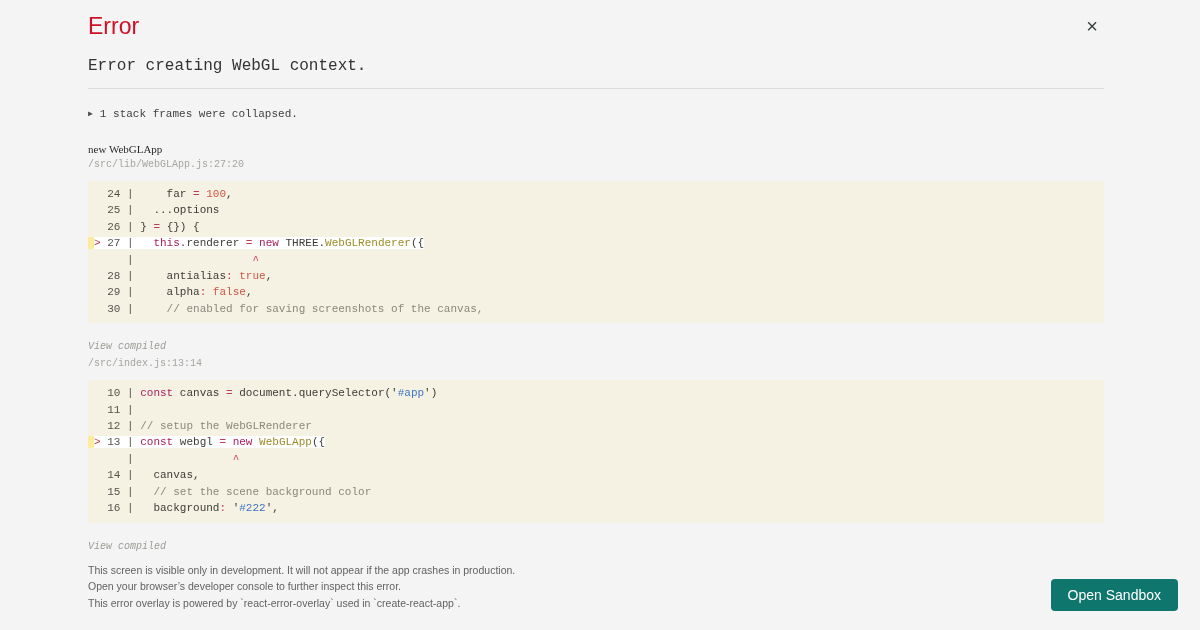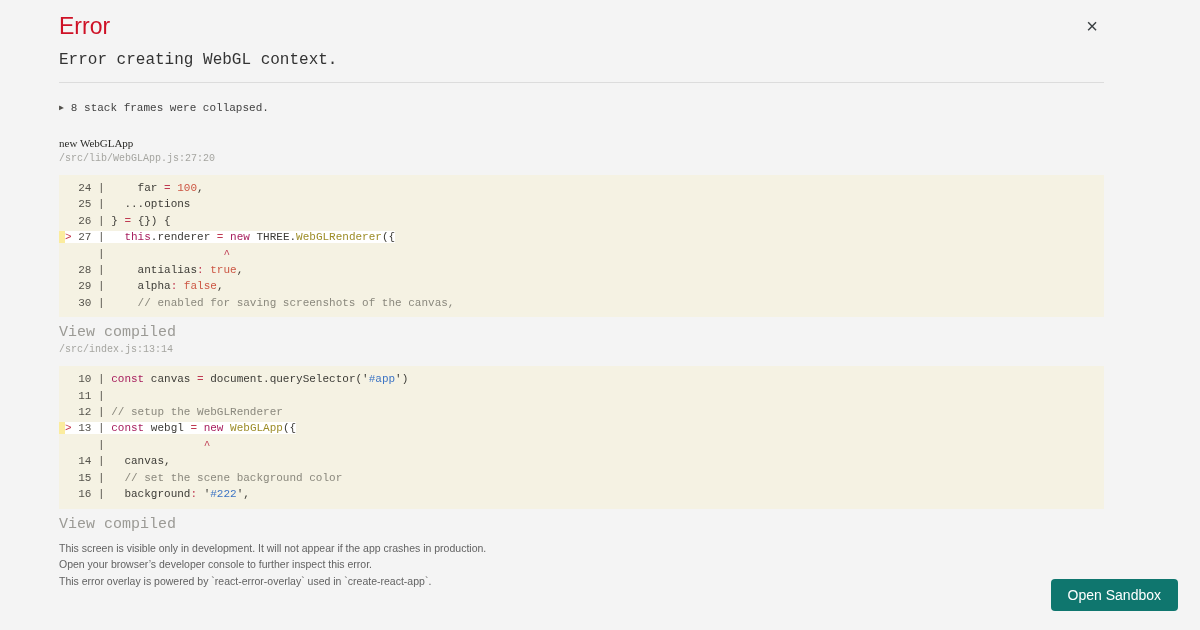--- a/index.html
+++ b/index.html
@@ -1,29 +1,29 @@
 <!DOCTYPE html>
 <html><head>
 <meta charset="utf-8">
 <style>
   * { box-sizing: border-box; }
   html, body { margin: 0; padding: 0; width: 1200px; height: 630px; overflow: hidden; }
   body { background: #f4f4f4; font-family: "Liberation Sans", sans-serif; }
 
-  .overlay { padding: 12px 96px 0 59px; }
+  .overlay { padding: 12px 96px 0 88px; }
 
   .header-row { display: flex; justify-content: space-between; align-items: center; height: 28px; }
   .title { font-size: 23px; line-height: 28px; color: #ce1126; font-weight: 500; }
   .close-btn {
     background: none; border: none; padding: 0 6px; cursor: pointer;
     font-size: 20px; line-height: 20px; color: #3a3f42; font-weight: 300;
     font-family: "Liberation Sans", sans-serif;
   }
 
-  .message { margin-top: 8px; font-family: "Liberation Mono", monospace;
+  .message { margin-top: 14px; font-family: "Liberation Mono", monospace;
     font-size: 16px; line-height: 24px; color: #333333; white-space: pre; }
 
   .divider { margin: 10px 0 0 0; border: none; border-top: 1px solid #dcdcdc; height: 0; }
 
   .collapse { margin-top: 17px; font-family: "Liberation Mono", monospace;
     font-size: 11px; line-height: 16px; color: #3f3f3f; cursor: pointer; }
   .collapse .tri { font-size: 8px; color: #52504b; margin-right: 7px;
     display: inline-block; vertical-align: 1px; }
 
   .frame-fn { margin-top: 20px; font-family: Liberation Serif, serif;
@@ -44,22 +44,22 @@
   .tok-ln { color: #55534c; }
   .tok-m  { color: #c5364a; }
   .tok-k  { color: #a71d5d; }
   .tok-o  { color: #bf3a52; }
   .tok-n  { color: #cc5643; }
   .tok-b  { color: #cc5643; }
   .tok-f  { color: #9c8c26; }
   .tok-s  { color: #3b73c4; }
   .tok-c  { color: #8a887d; }
 
-  .view-compiled { display: inline-block; margin-top: 8px; font-family: "Liberation Mono", monospace;
-    font-size: 15px; line-height: 16px; color: #9b9a95; text-decoration: none; cursor: pointer; }
+  .view-compiled { display: inline-block; margin-top: 16px; font-family: "Liberation Mono", monospace;
+    font-size: 10px; line-height: 16px; color: #9b9a95; text-decoration: none; cursor: pointer; font-style: italic; }
 
   .footer { margin-top: 7px; }
   .footer p { margin: 0; font-size: 10.5px; line-height: 16.5px; color: #626262; }
 
   .sandbox-btn {
     position: fixed; right: 22px; bottom: 19px;
     background: #0f766e; color: #ffffff; border: none; border-radius: 4px;
     padding: 8px 17px; font-size: 14px; line-height: 16px;
     font-family: "Liberation Sans", sans-serif; cursor: pointer;
   }
@@ -72,21 +72,21 @@
   <div class="header-row">
     <div class="title">Error</div>
     <button class="close-btn">×</button>
   </div>
 
   <div class="message">Error creating WebGL context.</div>
 
   <hr class="divider">
 
   <div class="collapse">
-    <span class="tri">▶</span><span>8 stack frames were collapsed.</span>
+    <span class="tri">▶</span><span>1 stack frames were collapsed.</span>
   </div>
 
   <div>
     <div class="frame-fn">new WebGLApp</div>
     <div class="frame-loc">/src/lib/WebGLApp.js:27:20</div>
     <div class="code"><div class="code-line"><span class="lc"><span class="tok-ln">  24 | </span><span class="tok-p">    far </span><span class="tok-o">=</span><span class="tok-p"> </span><span class="tok-n">100</span><span class="tok-p">,</span></span></div><div class="code-line"><span class="lc"><span class="tok-ln">  25 | </span><span class="tok-p">  ...options</span></span></div><div class="code-line"><span class="lc"><span class="tok-ln">  26 | </span><span class="tok-p">} </span><span class="tok-o">=</span><span class="tok-p"> {}) {</span></span></div><div class="code-line hl"><span class="lc"><span class="tok-m">&gt; </span><span class="tok-ln">27 | </span><span class="tok-p">  </span><span class="tok-k">this</span><span class="tok-p">.renderer </span><span class="tok-o">=</span><span class="tok-p"> </span><span class="tok-k">new</span><span class="tok-p"> THREE.</span><span class="tok-f">WebGLRenderer</span><span class="tok-p">({</span></span></div><div class="code-line"><span class="lc"><span class="tok-ln">     | </span><span class="tok-p">                 </span><span class="tok-o">^</span></span></div><div class="code-line"><span class="lc"><span class="tok-ln">  28 | </span><span class="tok-p">    antialias</span><span class="tok-o">:</span><span class="tok-p"> </span><span class="tok-b">true</span><span class="tok-p">,</span></span></div><div class="code-line"><span class="lc"><span class="tok-ln">  29 | </span><span class="tok-p">    alpha</span><span class="tok-o">:</span><span class="tok-p"> </span><span class="tok-b">false</span><span class="tok-p">,</span></span></div><div class="code-line"><span class="lc"><span class="tok-ln">  30 | </span><span class="tok-c">    // enabled for saving screenshots of the canvas,</span></span></div></div>
     <a class="view-compiled">View compiled</a>
   </div>
 
   <div>

